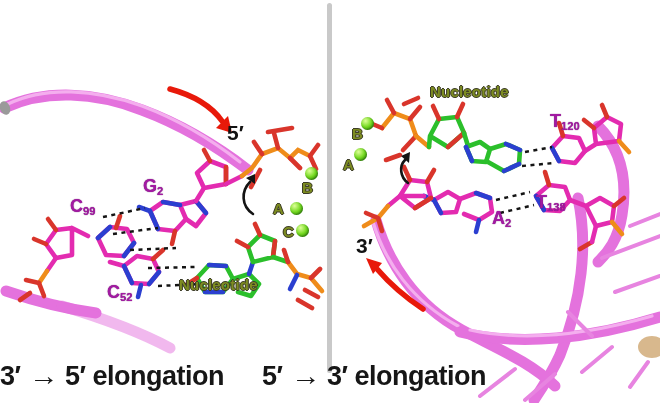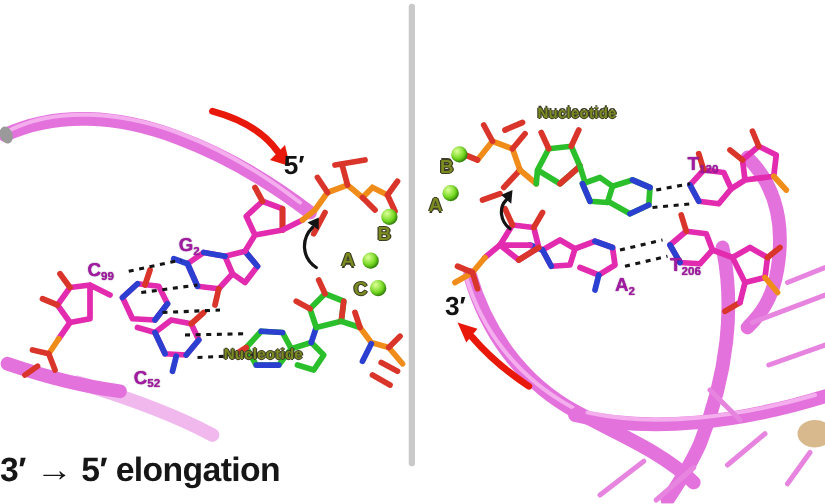--- a/index.html
+++ b/index.html
@@ -2,24 +2,24 @@
 <html><head>
 <meta charset="utf-8">
 <style>
   html,body { margin:0; padding:0; background:#fff; }
   .figure { position:relative; width:660px; height:403px; background:#ffffff; overflow:hidden;
             font-family:"Liberation Sans", sans-serif; }
   .panel-svg { position:absolute; top:0; }
   .divider { position:absolute; left:327px; top:3px; width:5px; height:370px;
              background:#c9c9c9; border-radius:3px; }
   .lbl { position:absolute; font-weight:bold; line-height:1; white-space:nowrap; }
-  .purple { color:#a21aa2; font-size:15px; text-shadow:0 0 1px #5e085e;margin-top:12px; }
+  .purple { color:#a21aa2; font-size:18px; text-shadow:0 0 1px #5e085e; }
   .olive  { color:#7d8c21; font-size:15px;
             text-shadow:-1px 0 0 #3d3d27, 1px 0 0 #3d3d27, 0 -1px 0 #3d3d27, 0 1px 0 #3d3d27; }
-  .nuc { font-size:12px; letter-spacing:0.2px; }
+  .nuc { font-size:15px; letter-spacing:0.2px; }
   .terminus { color:#121212; font-size:21px; }
   .lbl sub { font-size:0.62em; vertical-align:-0.3em; font-weight:bold; }
   .ion { position:absolute; width:13px; height:13px; border-radius:50%;
          background:radial-gradient(circle at 35% 30%, #ddff98, #72d81e 50%, #3f8d10 95%);
          box-shadow:inset -1px -1px 2px rgba(0,60,0,.45); }
   .caption { position:absolute; top:361px; width:264px; 
              font-size:27px; font-weight:bold; color:#161616; letter-spacing:-0.5px; }
   .cap-arrow { display:inline-block; margin:0 2px; transform:scaleX(1.1); }
   
   .tube   { stroke:#e472dd; stroke-width:11; fill:none; stroke-linecap:round; }
@@ -214,28 +214,34 @@
   <div class="lbl olive" style="left:352px;top:126px">B</div>
   <div class="lbl olive" style="left:343px;top:157px">A</div>
 
   <div class="ion" style="left:361px;top:117px"></div>
   <div class="ion" style="left:354px;top:148px"></div>
 
   <div class="lbl purple" style="left:550px;top:112px">
     <span>T</span><sub>120</sub>
   </div>
   <div class="lbl purple" style="left:536px;top:193px">
-    <span>T</span><sub>206</sub>
+    <span>T</span><sub>138</sub>
   </div>
   <div class="lbl purple" style="left:492px;top:209px">
     <span>A</span><sub>2</sub>
   </div>
 
   <div class="lbl terminus" style="left:356px;top:235px">3′</div>
 
   <div class="caption" style="left:0">
     <span>3′</span>
     <span class="cap-arrow">→</span>
     <span>5′</span>
     <span>elongation</span>
   </div>
+  <div class="caption" style="left:262px">
+    <span>5′</span>
+    <span class="cap-arrow">→</span>
+    <span>3′</span>
+    <span>elongation</span>
+  </div>
 
 </div>
 
 </body></html>

